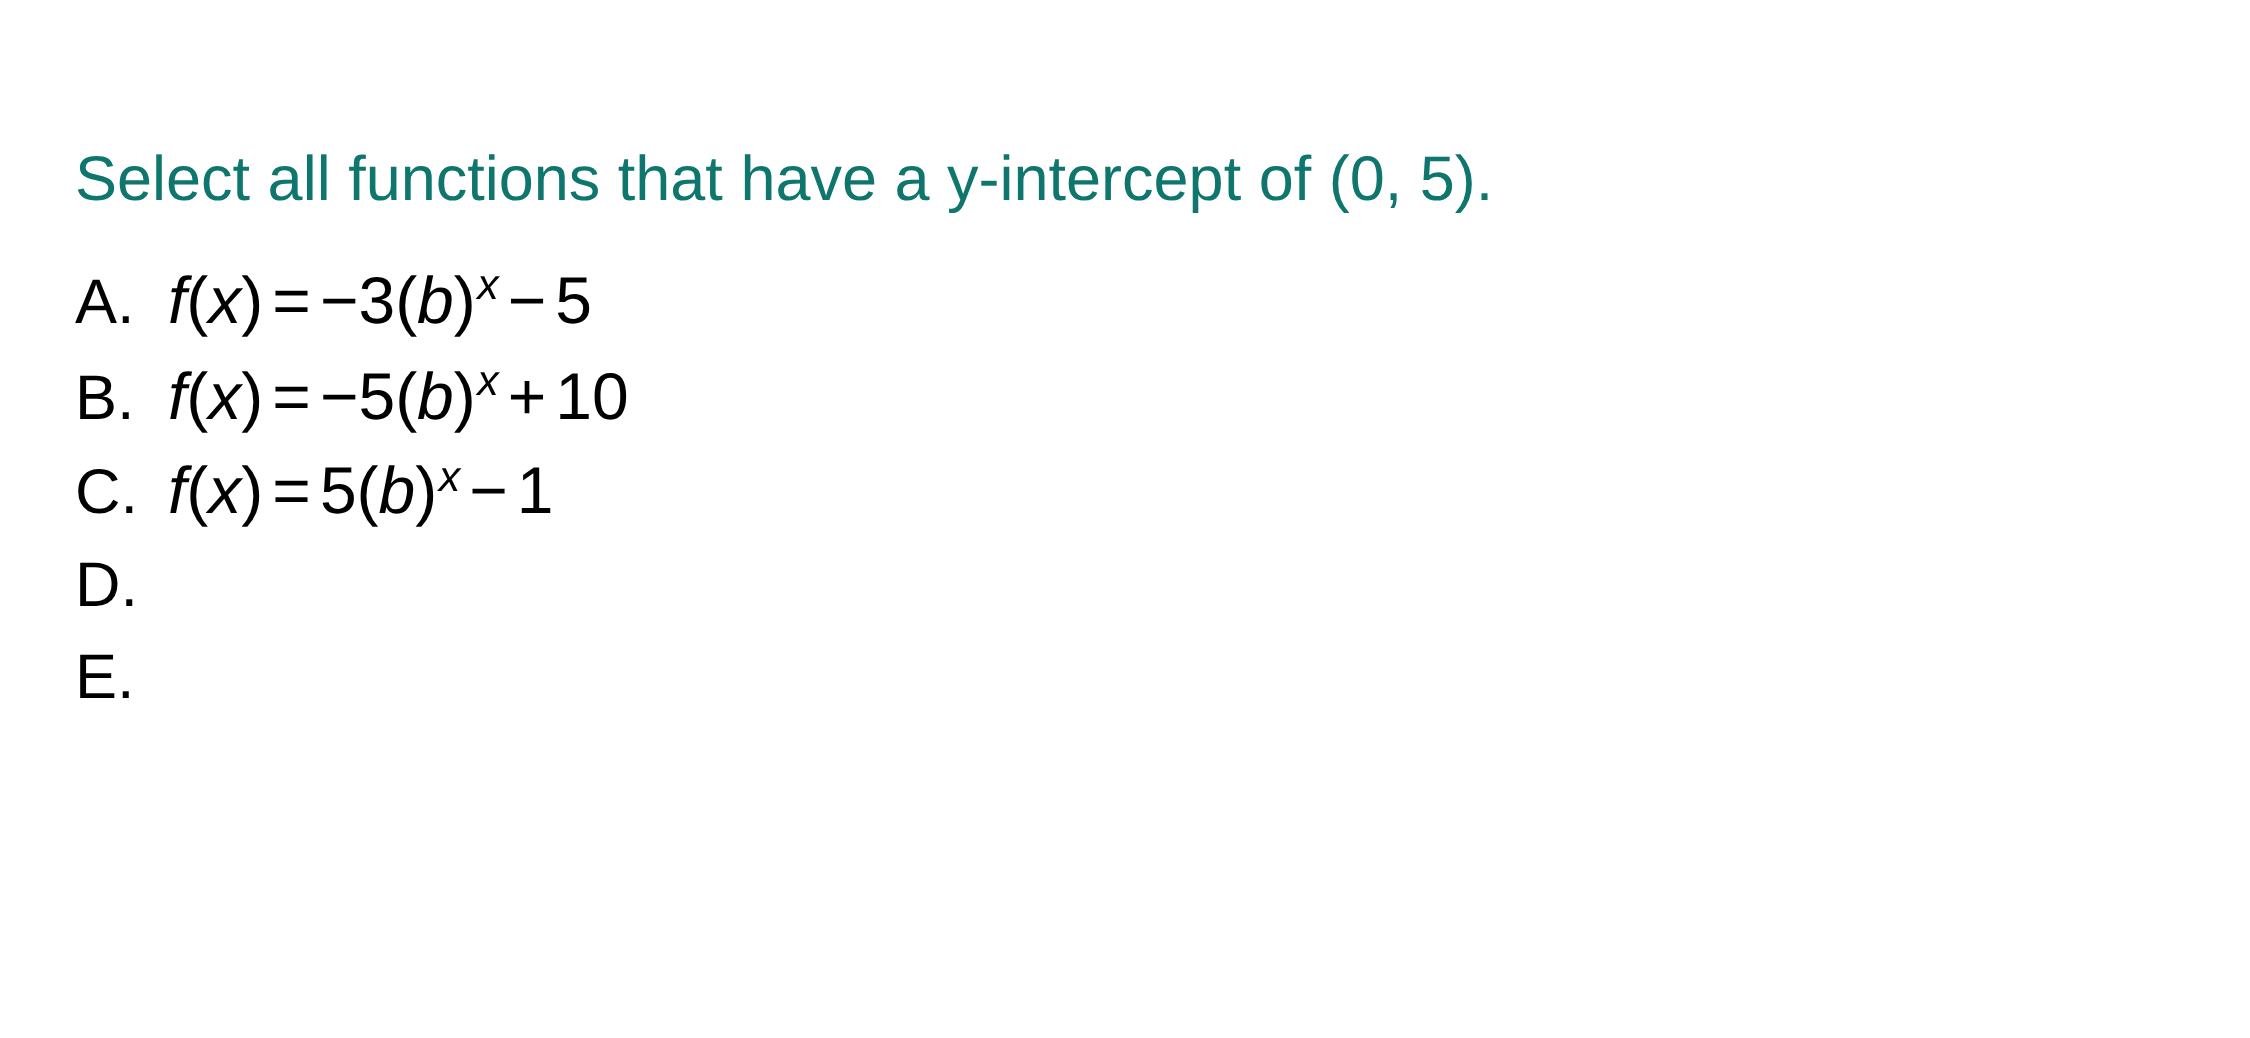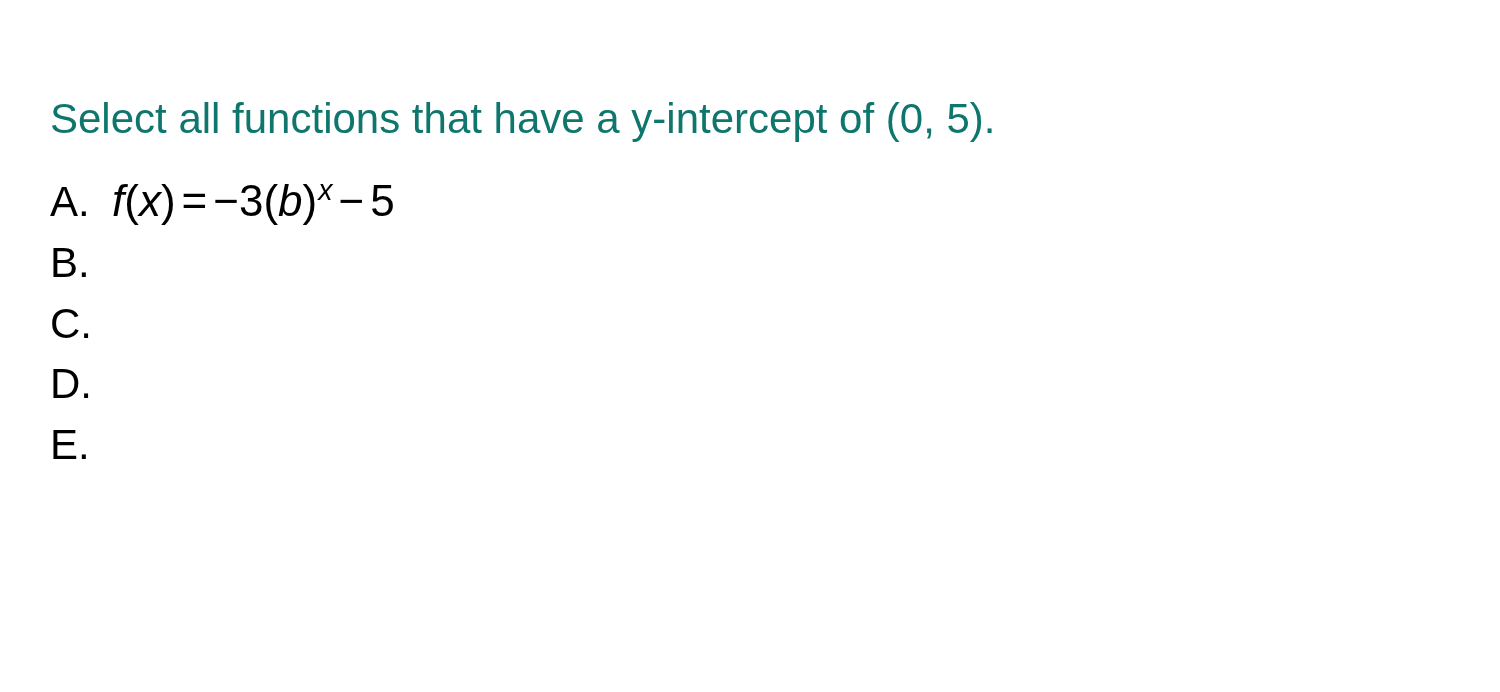--- a/index.html
+++ b/index.html
@@ -65,24 +65,30 @@
 
   <div class="option-row">
     <span class="option-label">A.</span>
     <span class="math-expr">
       <span class="fn">f</span>(<span class="var">x</span>)<span class="op">=</span><span>−3</span>(<span class="var">b</span>)<span class="sup">x</span><span class="op">−</span><span>5</span>
     </span>
   </div>
 
   <div class="option-row">
     <span class="option-label">B.</span>
+    <span class="math-expr">
+      <span class="fn">f</span>(<span class="var">x</span>)<span class="op">=</span><span>−5</span>(<span class="var">b</span>)<span class="sup">x</span><span class="op">+</span><span>10</span>
+    </span>
   </div>
 
   <div class="option-row">
     <span class="option-label">C.</span>
+    <span class="math-expr">
+      <span class="fn">f</span>(<span class="var">x</span>)<span class="op">=</span><span>5</span>(<span class="var">b</span>)<span class="sup">x</span><span class="op">−</span><span>1</span>
+    </span>
   </div>
 
   <div class="option-row">
     <span class="option-label">D.</span>
   </div>
 
   <div class="option-row">
     <span class="option-label">E.</span>
   </div>
 

